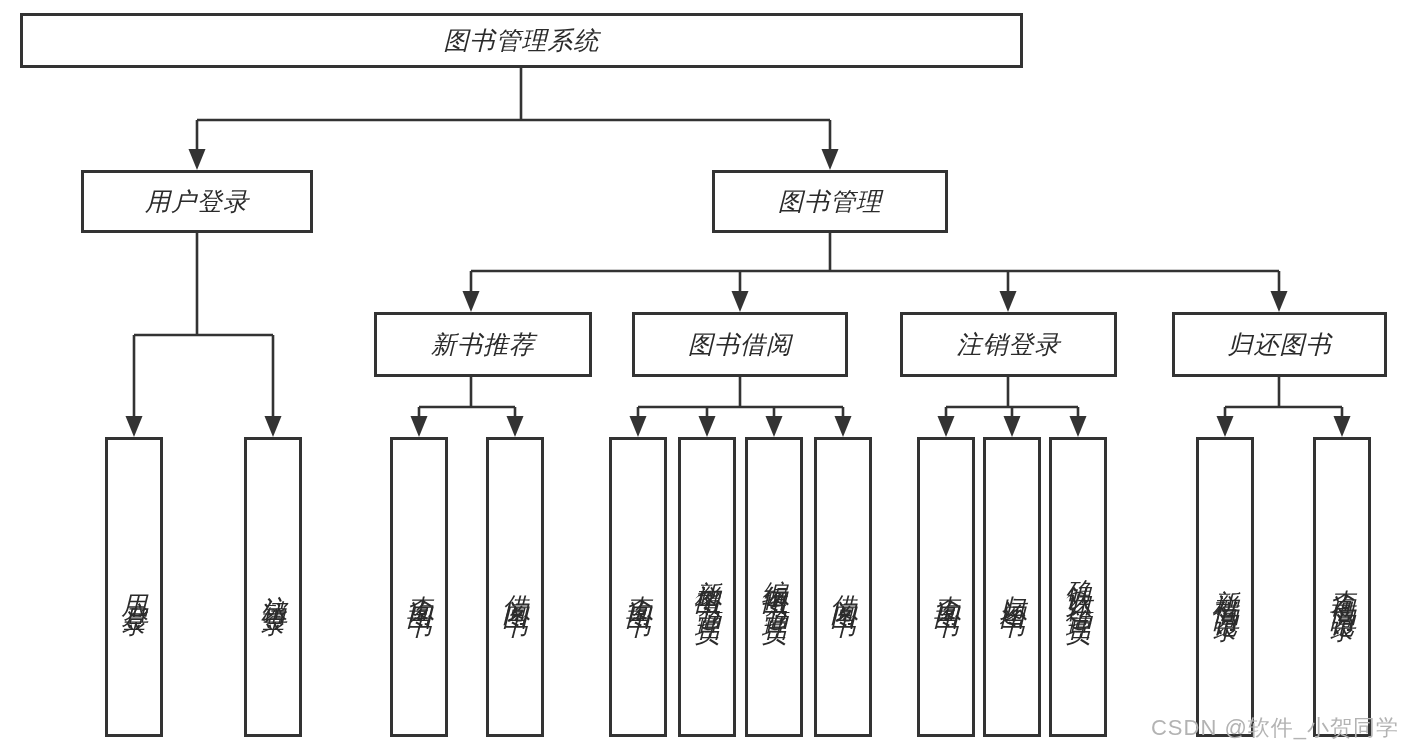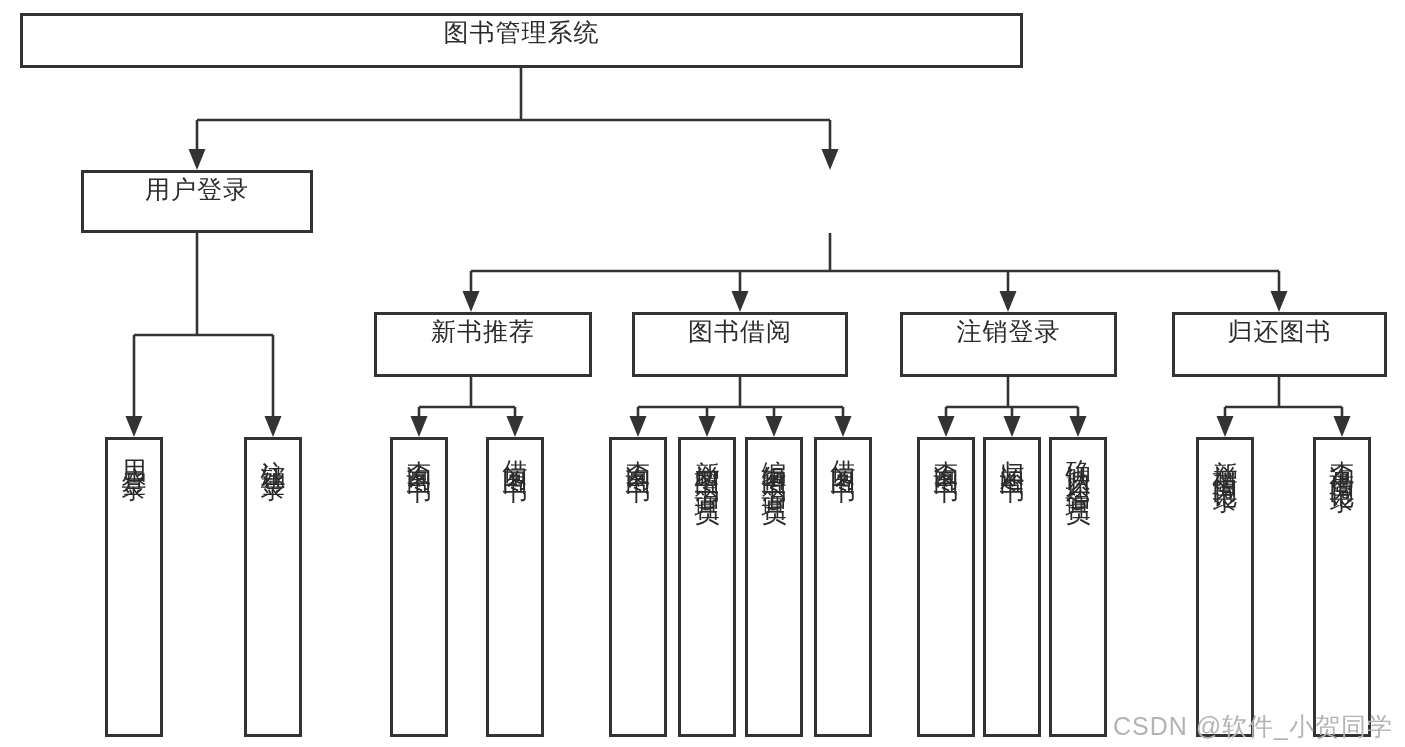--- a/index.html
+++ b/index.html
@@ -32,23 +32,25 @@
   .connector-layer polygon {
     fill: #333333;
     stroke: none;
   }
   .node {
     position: absolute;
     box-sizing: border-box;
     background: #ffffff;
     border: 3px solid #333333;
     display: flex;
+    align-items: center;
     justify-content: center;
     color: #2b2b2b;
     z-index: 2;
+    font-style: italic;
   }
   .hbox span {
     font-size: 25px;
     letter-spacing: 1px;
     white-space: nowrap;
   }
   .vbox {
     width: 58px;
     height: 300px;
     top: 437px;
@@ -56,23 +58,23 @@
   .vbox span {
     writing-mode: vertical-rl;
     text-orientation: mixed;
     font-size: 25px;
     letter-spacing: 6px;
     line-height: 1;
     white-space: nowrap;
   }
   .watermark {
     position: absolute;
-    right: 12px;
+    right: 6px;
     bottom: 4px;
-    font-size: 25px;
+    font-size: 22px;
     letter-spacing: 1px;
     z-index: 5;
     white-space: nowrap;
   }
 </style>
 </head>
 <body>
 
 <div class="canvas">
 
@@ -145,20 +147,23 @@
     </g>
   </svg>
 
   <div class="node hbox" style="left:20px;top:13px;width:1003px;height:55px;">
     <span>图书管理系统</span>
   </div>
 
   <div class="node hbox" style="left:81px;top:170px;width:232px;height:63px;">
     <span>用户登录</span>
   </div>
+  <div class="node hbox" style="left:712px;top:170px;width:236px;height:63px;">
+    <span>图书管理</span>
+  </div>
 
   <div class="node hbox" style="left:362px;top:312px;width:218px;height:65px;margin-left:12px;">
     <span>新书推荐</span>
   </div>
   <div class="node hbox" style="left:632px;top:312px;width:216px;height:65px;">
     <span>图书借阅</span>
   </div>
   <div class="node hbox" style="left:900px;top:312px;width:217px;height:65px;">
     <span>注销登录</span>
   </div>

